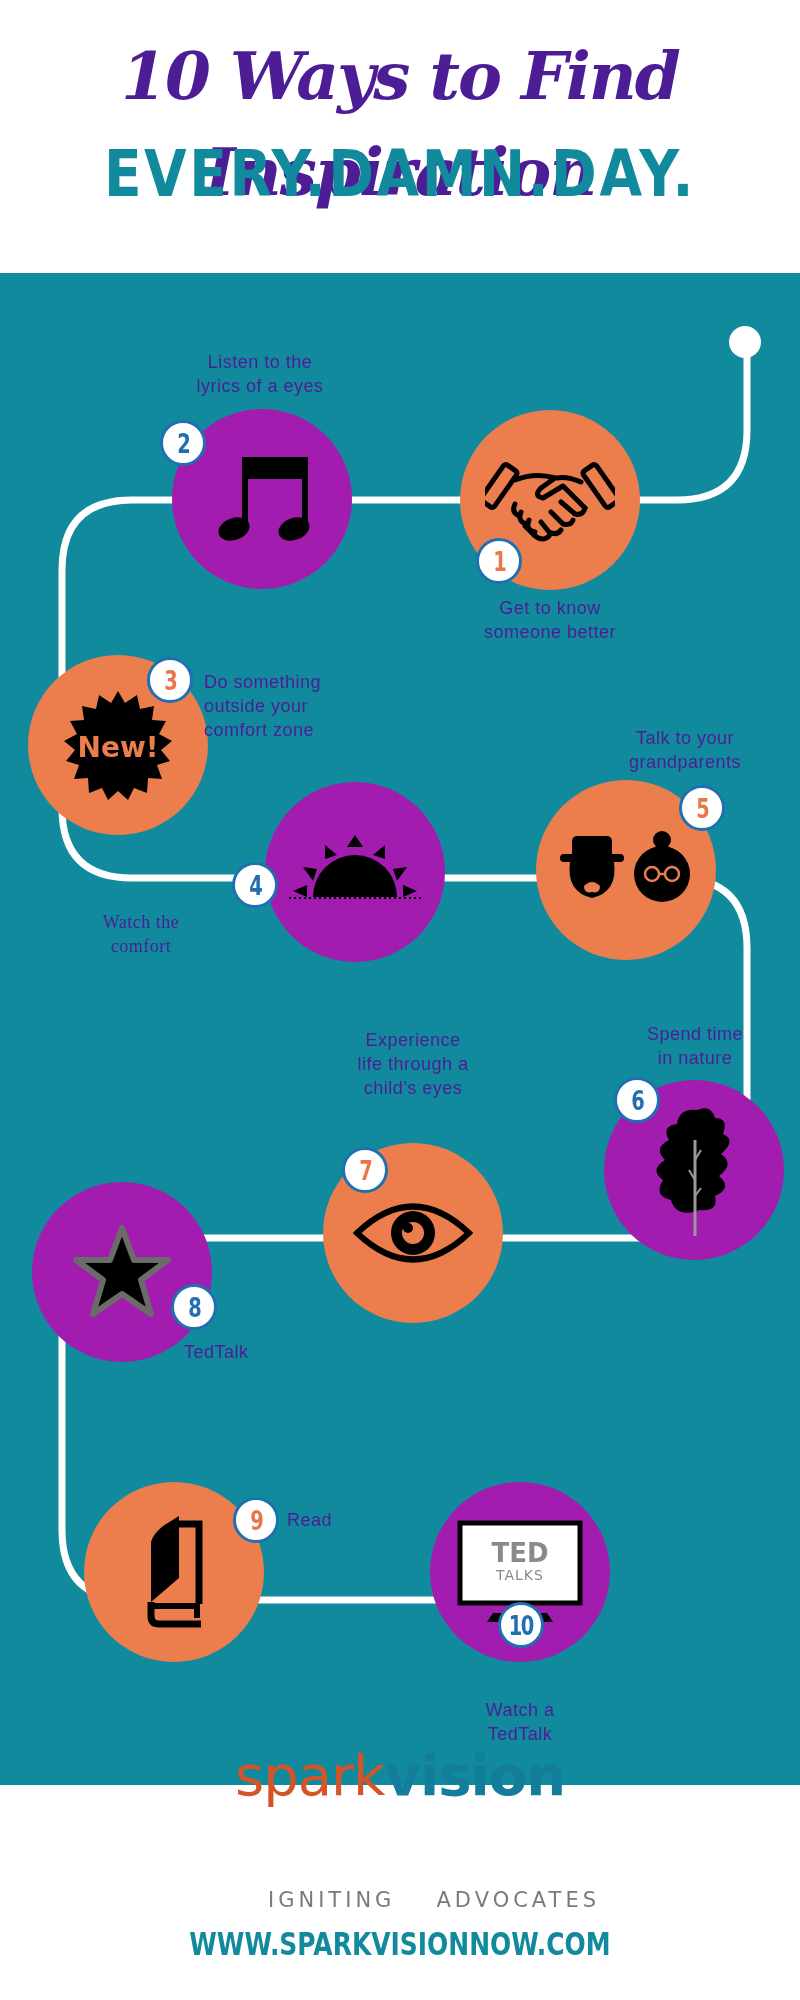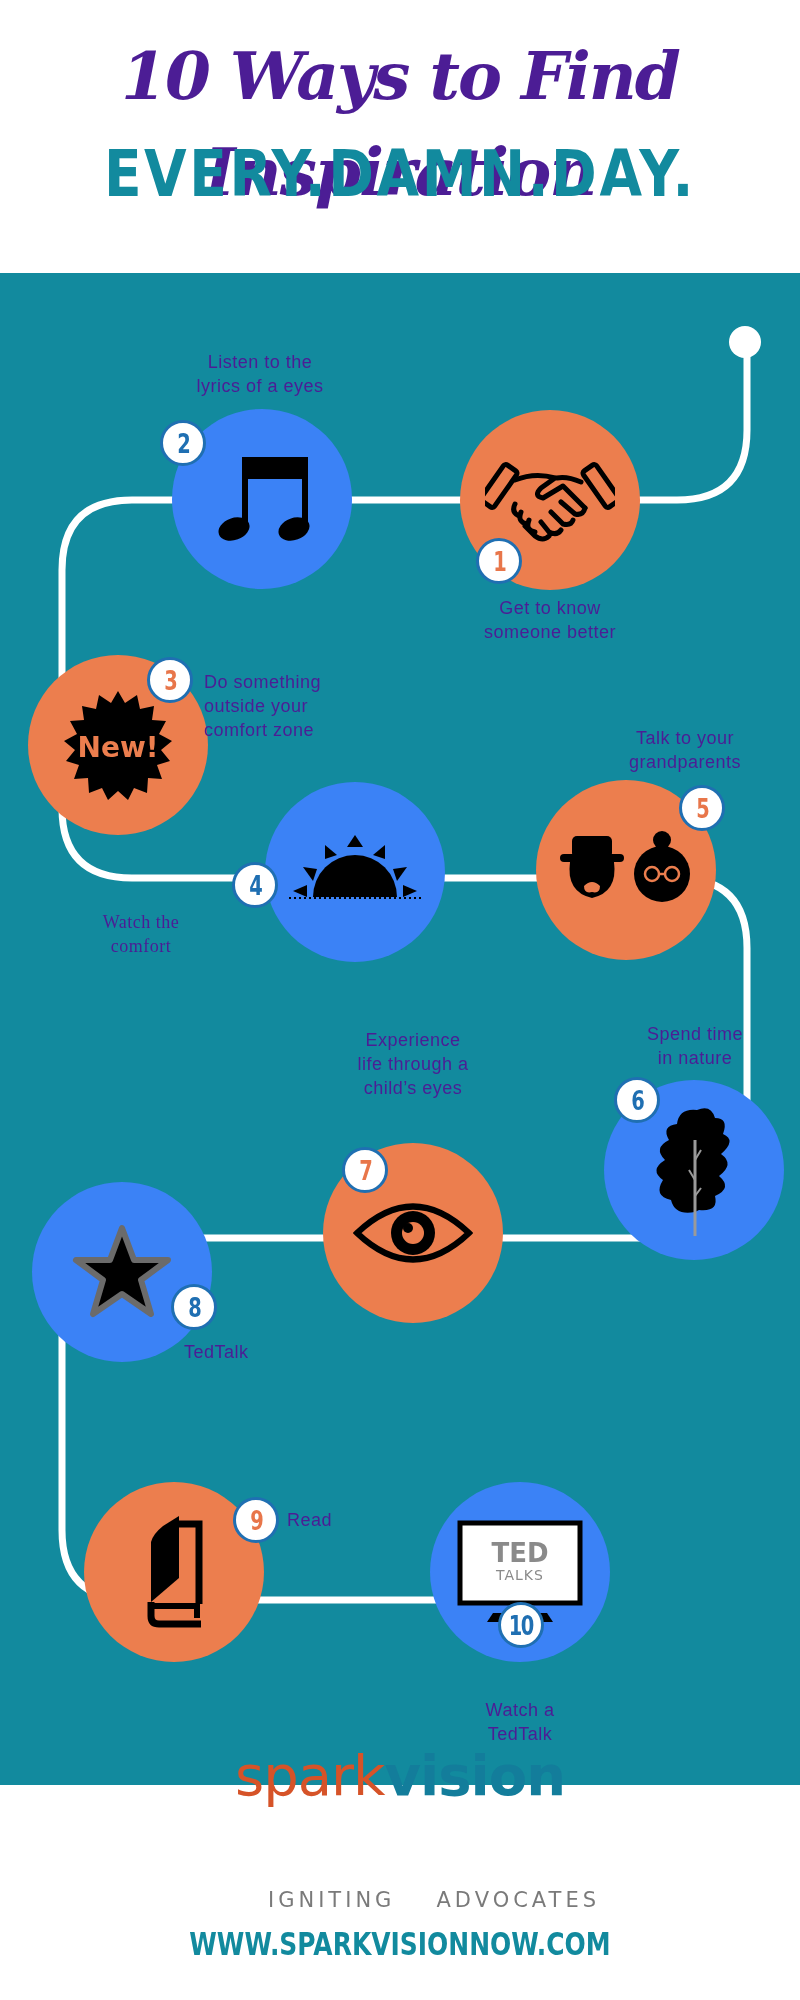--- a/index.html
+++ b/index.html
@@ -4,21 +4,21 @@
 <style>
   html,body{margin:0;padding:0;background:#ffffff;}
   body{width:800px;height:2000px;position:relative;overflow:hidden;font-family:"Liberation Sans",sans-serif;}
   .header{position:absolute;left:0;top:0;width:800px;height:273px;background:#fff;}
   .title-script{position:absolute;left:0;top:28px;width:800px;text-align:center;font-family:"DejaVu Serif",serif;font-style:italic;font-weight:bold;font-size:66px;color:#4c1d95;letter-spacing:-2px;line-height:96px;}
   .title-sub{position:absolute;left:0;top:132px;width:800px;text-align:center;font-family:"DejaVu Sans",sans-serif;font-weight:bold;font-size:64px;color:#128a9e;letter-spacing:3px;line-height:84px;transform:scaleX(0.86);transform-origin:center;}
   .panel{position:absolute;left:0;top:273px;width:800px;height:1512px;background:#128a9e;}
   .path-svg{position:absolute;left:0;top:0;width:800px;height:2000px;pointer-events:none;}
   .node{position:absolute;width:180px;height:180px;border-radius:50%;display:flex;align-items:center;justify-content:center;}
   .node.orange{background:#ec7e4e;}
-  .node.white{background:#3b82f6;text-align:center;}
+  .node.white{background:#a21caf;text-align:center;}
   .node svg{display:block;}
   .badge{position:absolute;width:46px;height:46px;border-radius:50%;background:#fff;border:3px solid #1f6fb2;box-sizing:border-box;display:flex;align-items:center;justify-content:center;font-family:"DejaVu Sans",sans-serif;font-weight:bold;font-size:27px;letter-spacing:-2px;}
   .badge.blue{color:#1f6fb2;}
   .badge.orange{color:#e8764a;}
   .badge span{display:inline-block;transform:scaleX(0.72);}
   .label{position:absolute;color:#4c1d95;font-family:"Liberation Sans",sans-serif;font-size:18px;line-height:24px;letter-spacing:0.5px;}
   .label.center{text-align:center;}
   .label.right{text-align:center;font-family:Liberation Serif, serif;}
   .label.left{text-align:left;}
   .label div{white-space:nowrap;}

